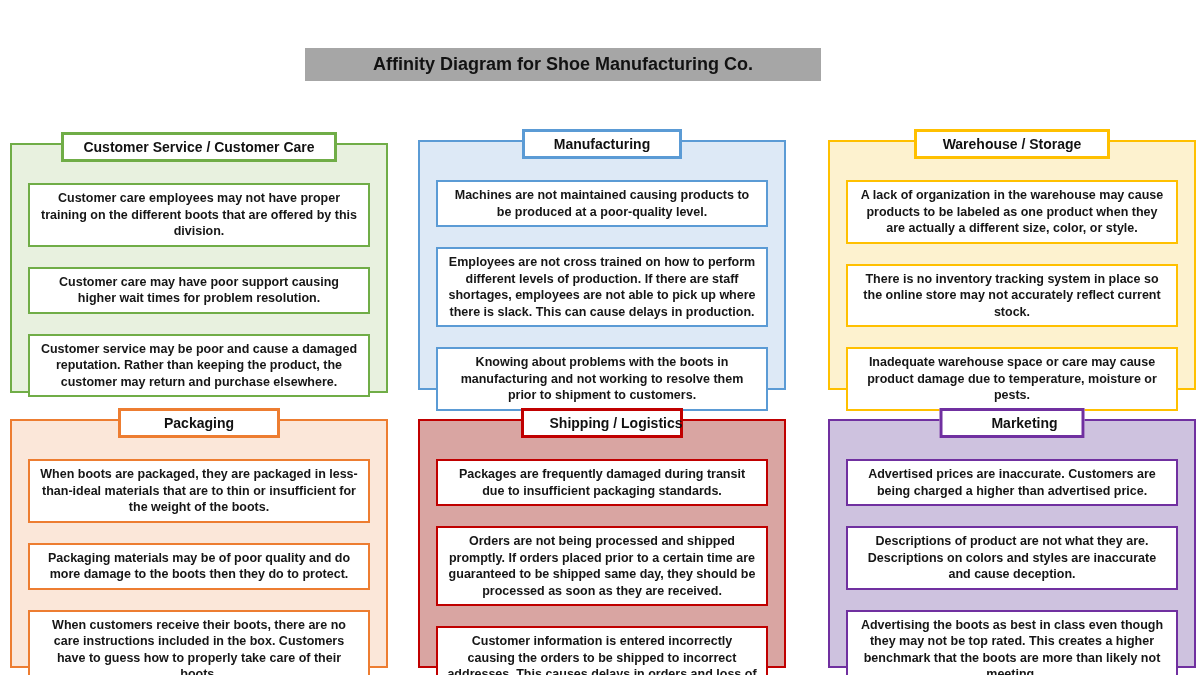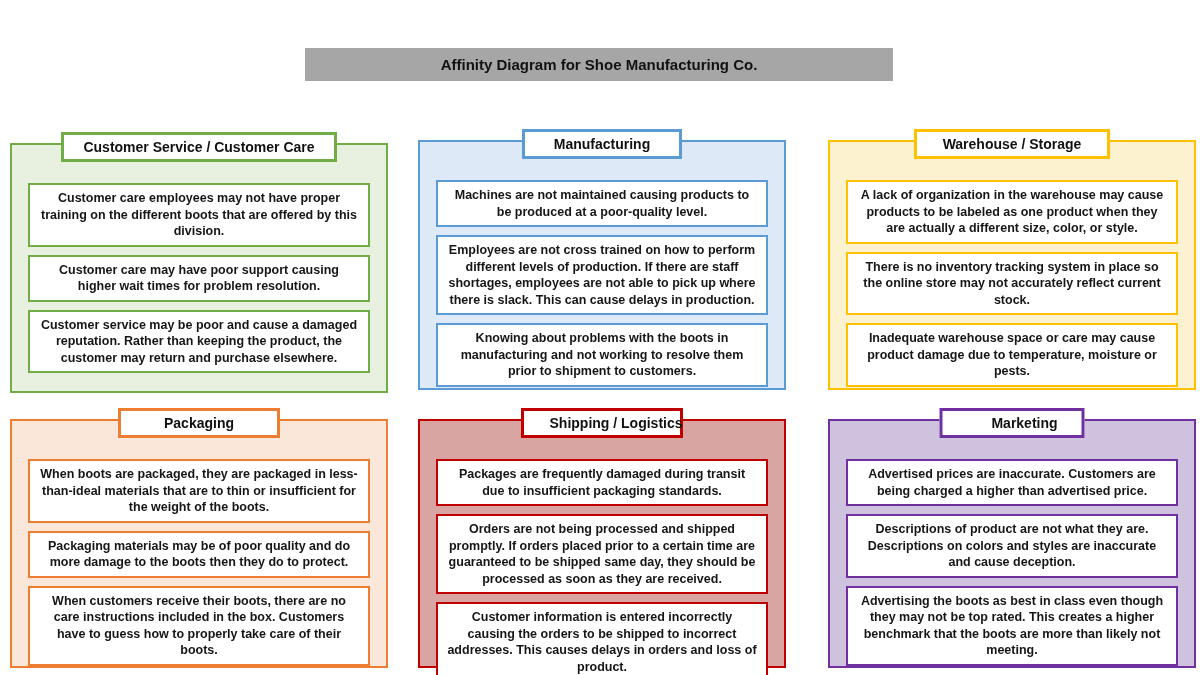--- a/index.html
+++ b/index.html
@@ -4,30 +4,30 @@
 <style>
   * { margin:0; padding:0; box-sizing:border-box; }
   html,body { background:#fff; }
   body {
     font-family:"Liberation Sans","DejaVu Sans",sans-serif;
     width:1200px; height:675px; position:relative; overflow:hidden;
   }
   .canvas { position:absolute; inset:0; width:1200px; height:675px; }
 
   .title-bar {
-    position:absolute; left:305px; top:48px; width:588px; height:33px;
+    position:absolute; left:305px; top:48px; width:516px; height:33px;
     display:flex; align-items:center; justify-content:center;
-    font-size:15px; font-weight:700; color:#121212;
+    font-size:18px; font-weight:700; color:#121212;
   }
 
   .group { position:absolute; }
   .group-body {
     position:absolute; left:0; right:0; top:11px; bottom:0;
     background:var(--tint); border:2px solid var(--accent);
-    display:flex; flex-direction:column; gap:8px;
+    display:flex; flex-direction:column; gap:20px;
     padding:38px 16px 12px 16px;
   }
   .group-header {
     position:absolute; top:0; left:50%; transform:translateX(-50%);
     height:30px; background:#ffffff; border:3px solid var(--accent);
     display:flex; align-items:center; justify-content:center;
     font-size:14px; font-weight:700; color:#111; z-index:2;
     white-space:nowrap; padding:0 8px;
   }
   .note {

